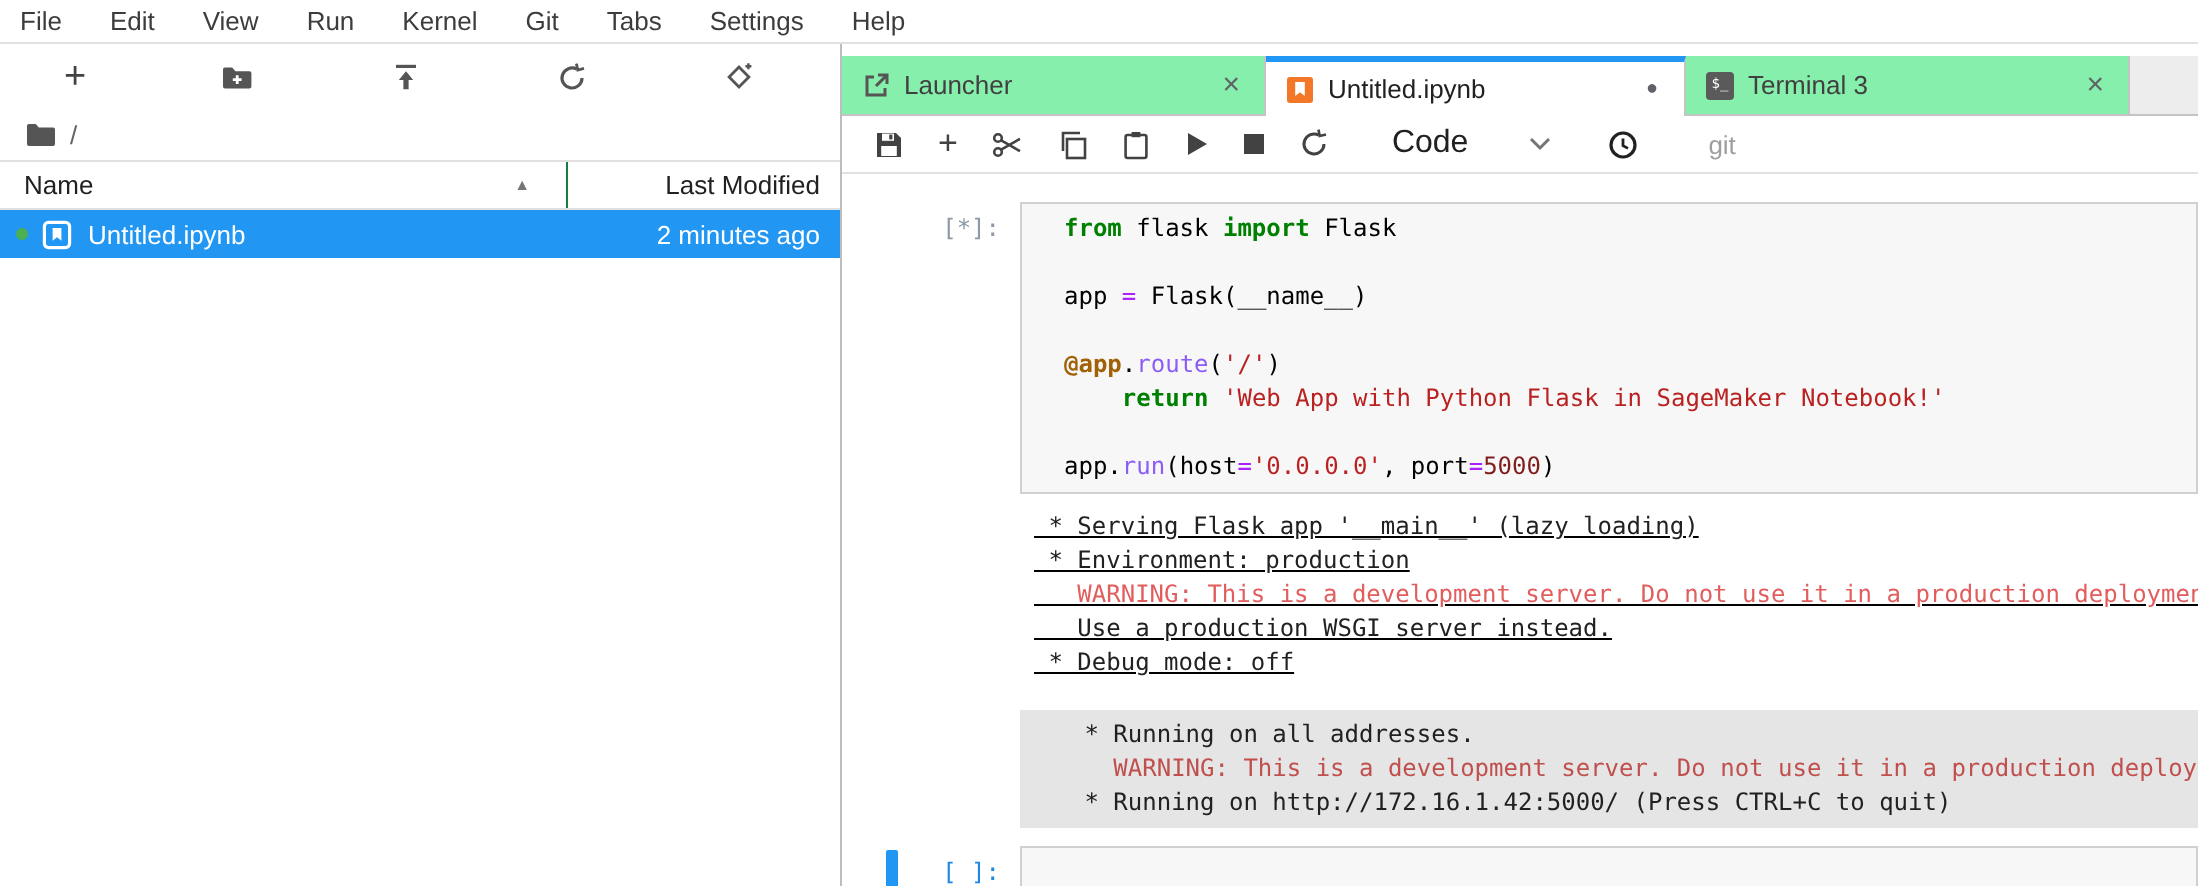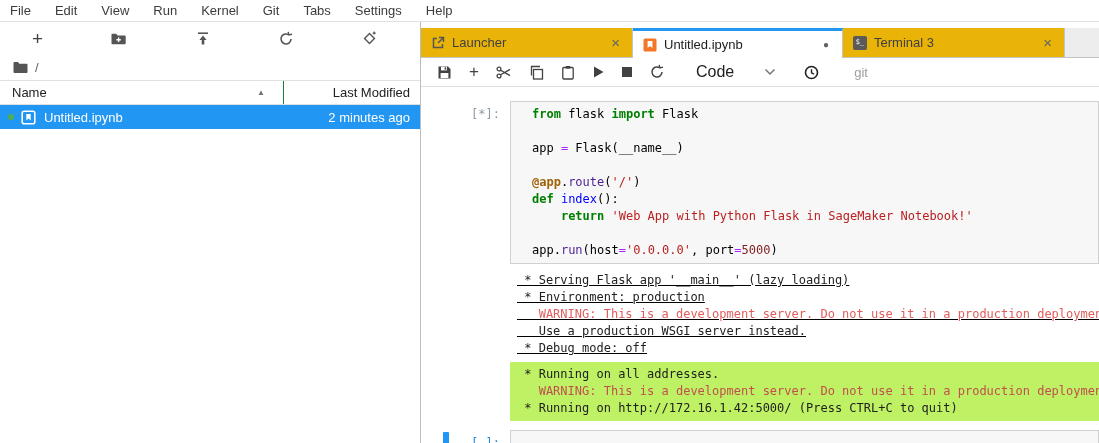--- a/index.html
+++ b/index.html
@@ -35,21 +35,21 @@
   .run-dot{width:6px;height:6px;border-radius:50%;background:#4caf50;margin-left:8px;flex:none;}
   .fb-row .nb-file-icon{margin-left:7px;flex:none;display:flex;}
   .fb-row .fname{margin-left:8px;}
   .fb-row .fmod{margin-left:auto;padding-right:10px;}
 
   
   .dockpanel{flex:1;display:flex;flex-direction:column;min-width:0;background:#fff;}
   .tabbar{height:29px;margin-top:6px;background:#ededed;border-bottom:1px solid #c4c4c4;
           display:flex;align-items:stretch;flex:none;}
   .tab{box-sizing:border-box;display:flex;align-items:center;gap:7px;padding:0 10px;
-       border-right:1px solid #c4c4c4;font-size:13px;color:#404040;background:#eab308;cursor:pointer;}
+       border-right:1px solid #c4c4c4;font-size:13px;color:#404040;background:#86efac;cursor:pointer;}
   .tab .tab-label{flex:1;white-space:nowrap;overflow:hidden;}
   .tab-close{color:#5f6368;font-size:15px;line-height:14px;background:none;border:none;padding:0 2px;cursor:pointer;}
   .dirty-dot{color:#5f6368;font-size:10px;padding:0 3px;}
   .tab.t0{width:212px;}
   .tab.t1{width:210px;background:#fff;border-top:3px solid #2196f3;margin-bottom:-1px;z-index:2;color:#212121;}
   .tab.t2{width:222px;}
 
   .nbtoolbar{height:28px;background:#fff;border-bottom:1px solid #e0e0e0;display:flex;
              align-items:center;padding-left:14px;flex:none;}
   .nbtoolbar .icon-btn{margin-right:13px;}
@@ -64,31 +64,31 @@
   .mono, .code div, .outbody div{font-family:"DejaVu Sans Mono","Liberation Mono",monospace;}
   .cellrow{display:flex;align-items:flex-start;}
   .prompt{width:89px;flex:none;box-sizing:border-box;text-align:right;padding:5px 10px 0 0;
           font-family:"DejaVu Sans Mono","Liberation Mono",monospace;
           font-size:12px;line-height:17px;color:#8d99a6;}
   .editor{flex:1;background:#f7f7f7;border:1px solid #cfd0d0;padding:4px 21px;box-sizing:border-box;}
   .code div{white-space:pre;font-size:12px;line-height:17px;color:#000;}
   .tok-kw{color:#008000;font-weight:bold;}
   .tok-op{color:#aa22ff;}
   .tok-meta{color:#a16207;font-weight:bold;}
-  .tok-prop{color:#4c1d95;}
+  .tok-prop{color:#8b5cf6;}
   .tok-def{color:#0000ff;}
   .tok-str{color:#ba2121;}
   .tok-num{color:#7f1d1d;}
   .tok-warn{color:#e25d5d;}
   .tok-warn2{color:#c0504d;}
 
   .outrow{display:flex;margin-top:8px;text-decoration:underline;}
   .outbody{flex:1;padding:0 7px;}
   .outbody div{white-space:pre;font-size:12px;line-height:17px;color:#212121;}
-  .stderr-block{margin-left:89px;margin-top:5px;background:#bef264;padding:4px 7px;}
+  .stderr-block{margin-left:89px;margin-top:15px;background:#e5e5e5;padding:4px 25px;}
 
   .cell2{display:flex;align-items:flex-start;margin-top:9px;position:relative;}
   .active-bar{position:absolute;left:22px;top:2px;width:6px;height:70px;background:#2196f3;border-radius:1px;}
   .cell2 .prompt{color:#1e88e5;}
   .cell2 .editor{height:34px;}
 
   svg{display:block;}
 </style>
 </head>
 <body>
@@ -297,21 +297,20 @@
 
         <div class="cellrow">
           <div class="prompt">[*]:</div>
           <div class="editor">
             <div class="code">
                 <div><span class="tok-kw">from</span><span> flask </span><span class="tok-kw">import</span><span> Flask</span></div>
                 <div>&nbsp;</div>
                 <div><span>app </span><span class="tok-op">=</span><span> Flask(__name__)</span></div>
                 <div>&nbsp;</div>
                 <div><span class="tok-meta">@app</span><span>.</span><span class="tok-prop">route</span><span>(</span><span class="tok-str">'/'</span><span>)</span></div>
-                <div><span class="tok-kw">def</span><span> </span><span class="tok-def">index</span><span>():</span></div>
                 <div><span>    </span><span class="tok-kw">return</span><span> </span><span class="tok-str">'Web App with Python Flask in SageMaker Notebook!'</span></div>
                 <div>&nbsp;</div>
                 <div><span>app.</span><span class="tok-prop">run</span><span>(host</span><span class="tok-op">=</span><span class="tok-str">'0.0.0.0'</span><span>, port</span><span class="tok-op">=</span><span class="tok-num">5000</span><span>)</span></div>
               </div>
           </div>
         </div>
 
         <div class="outrow">
           <div class="prompt"></div>
           <div class="outbody">

